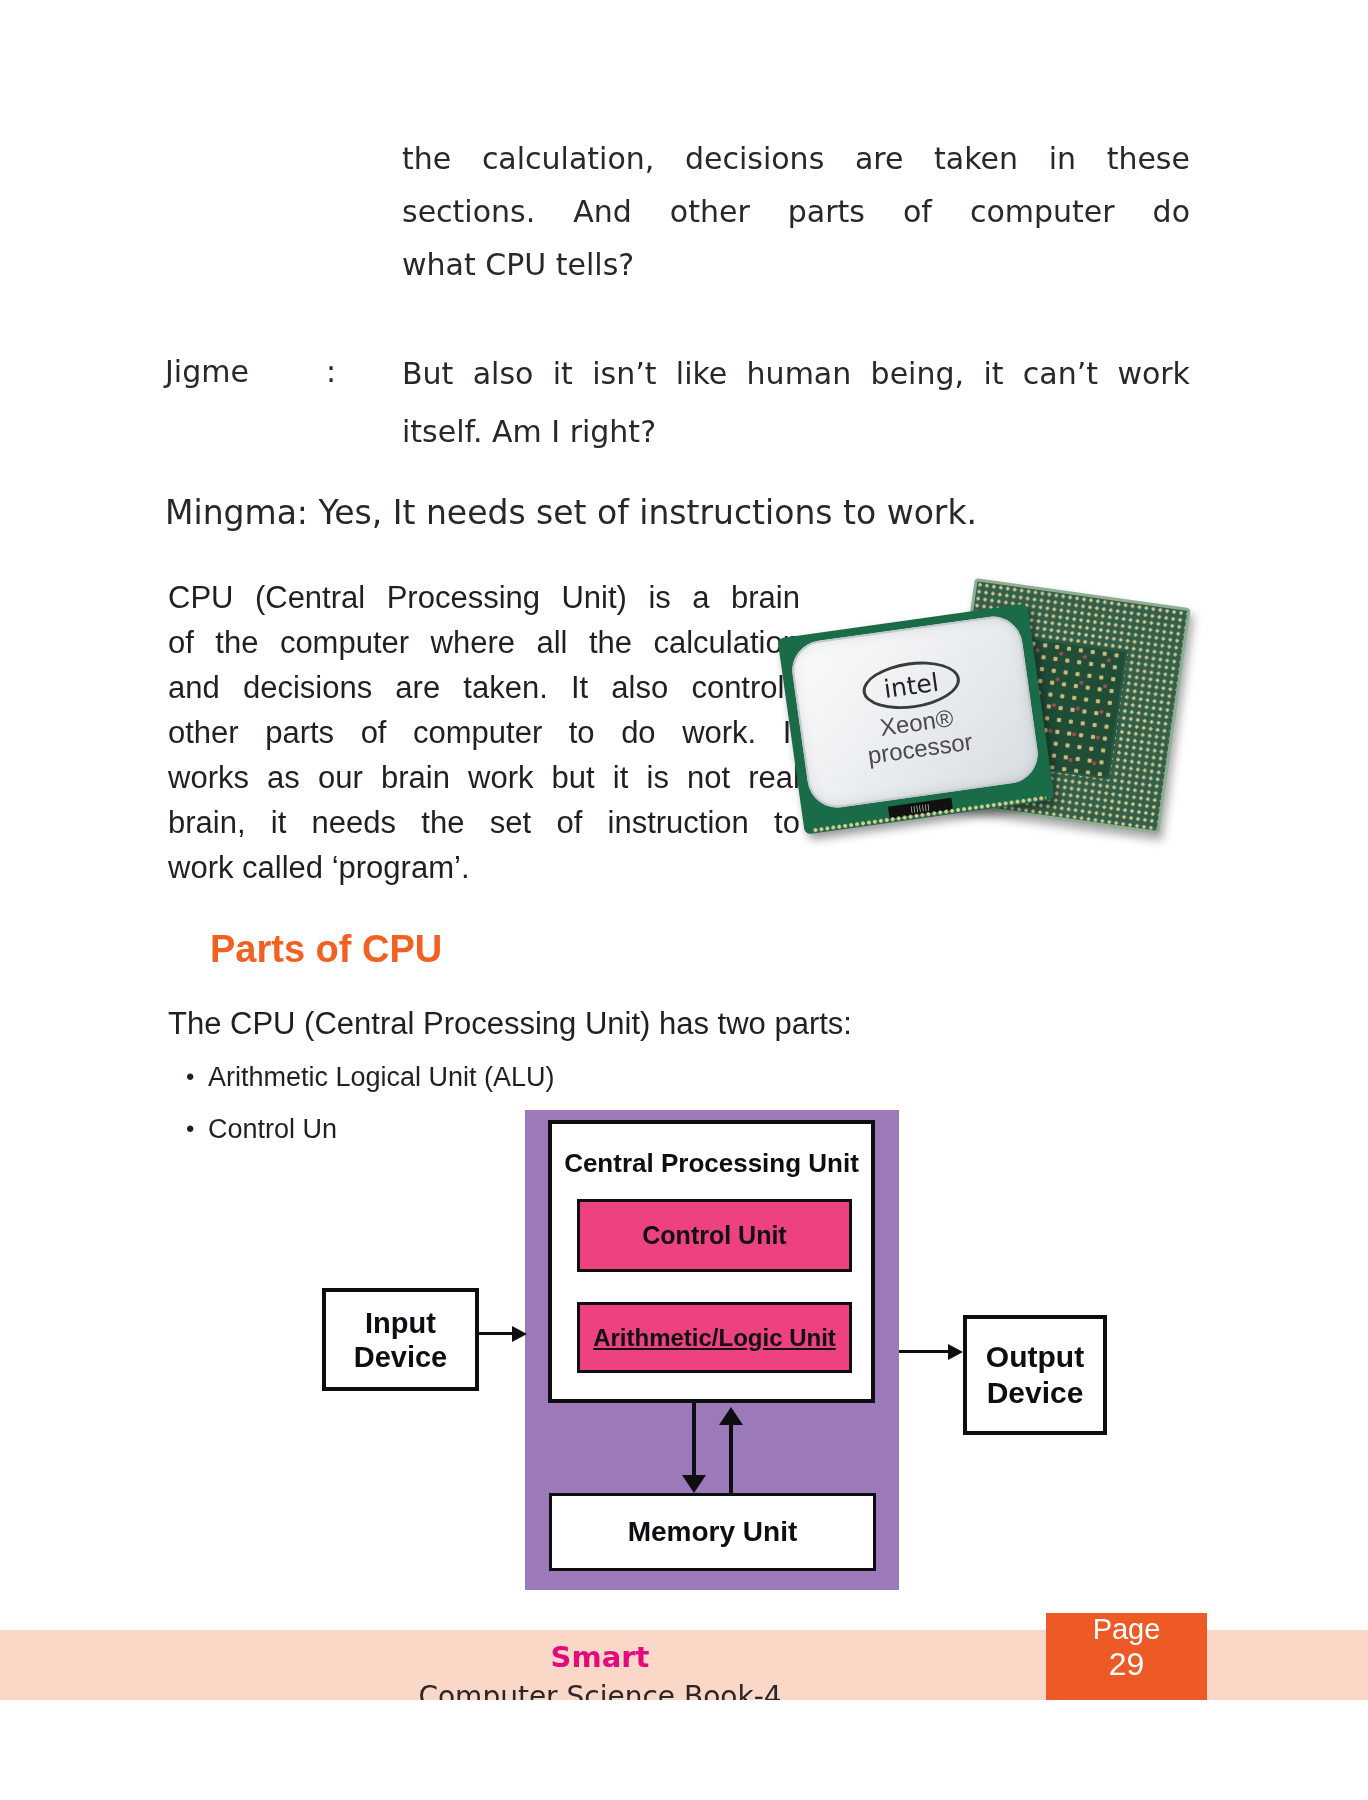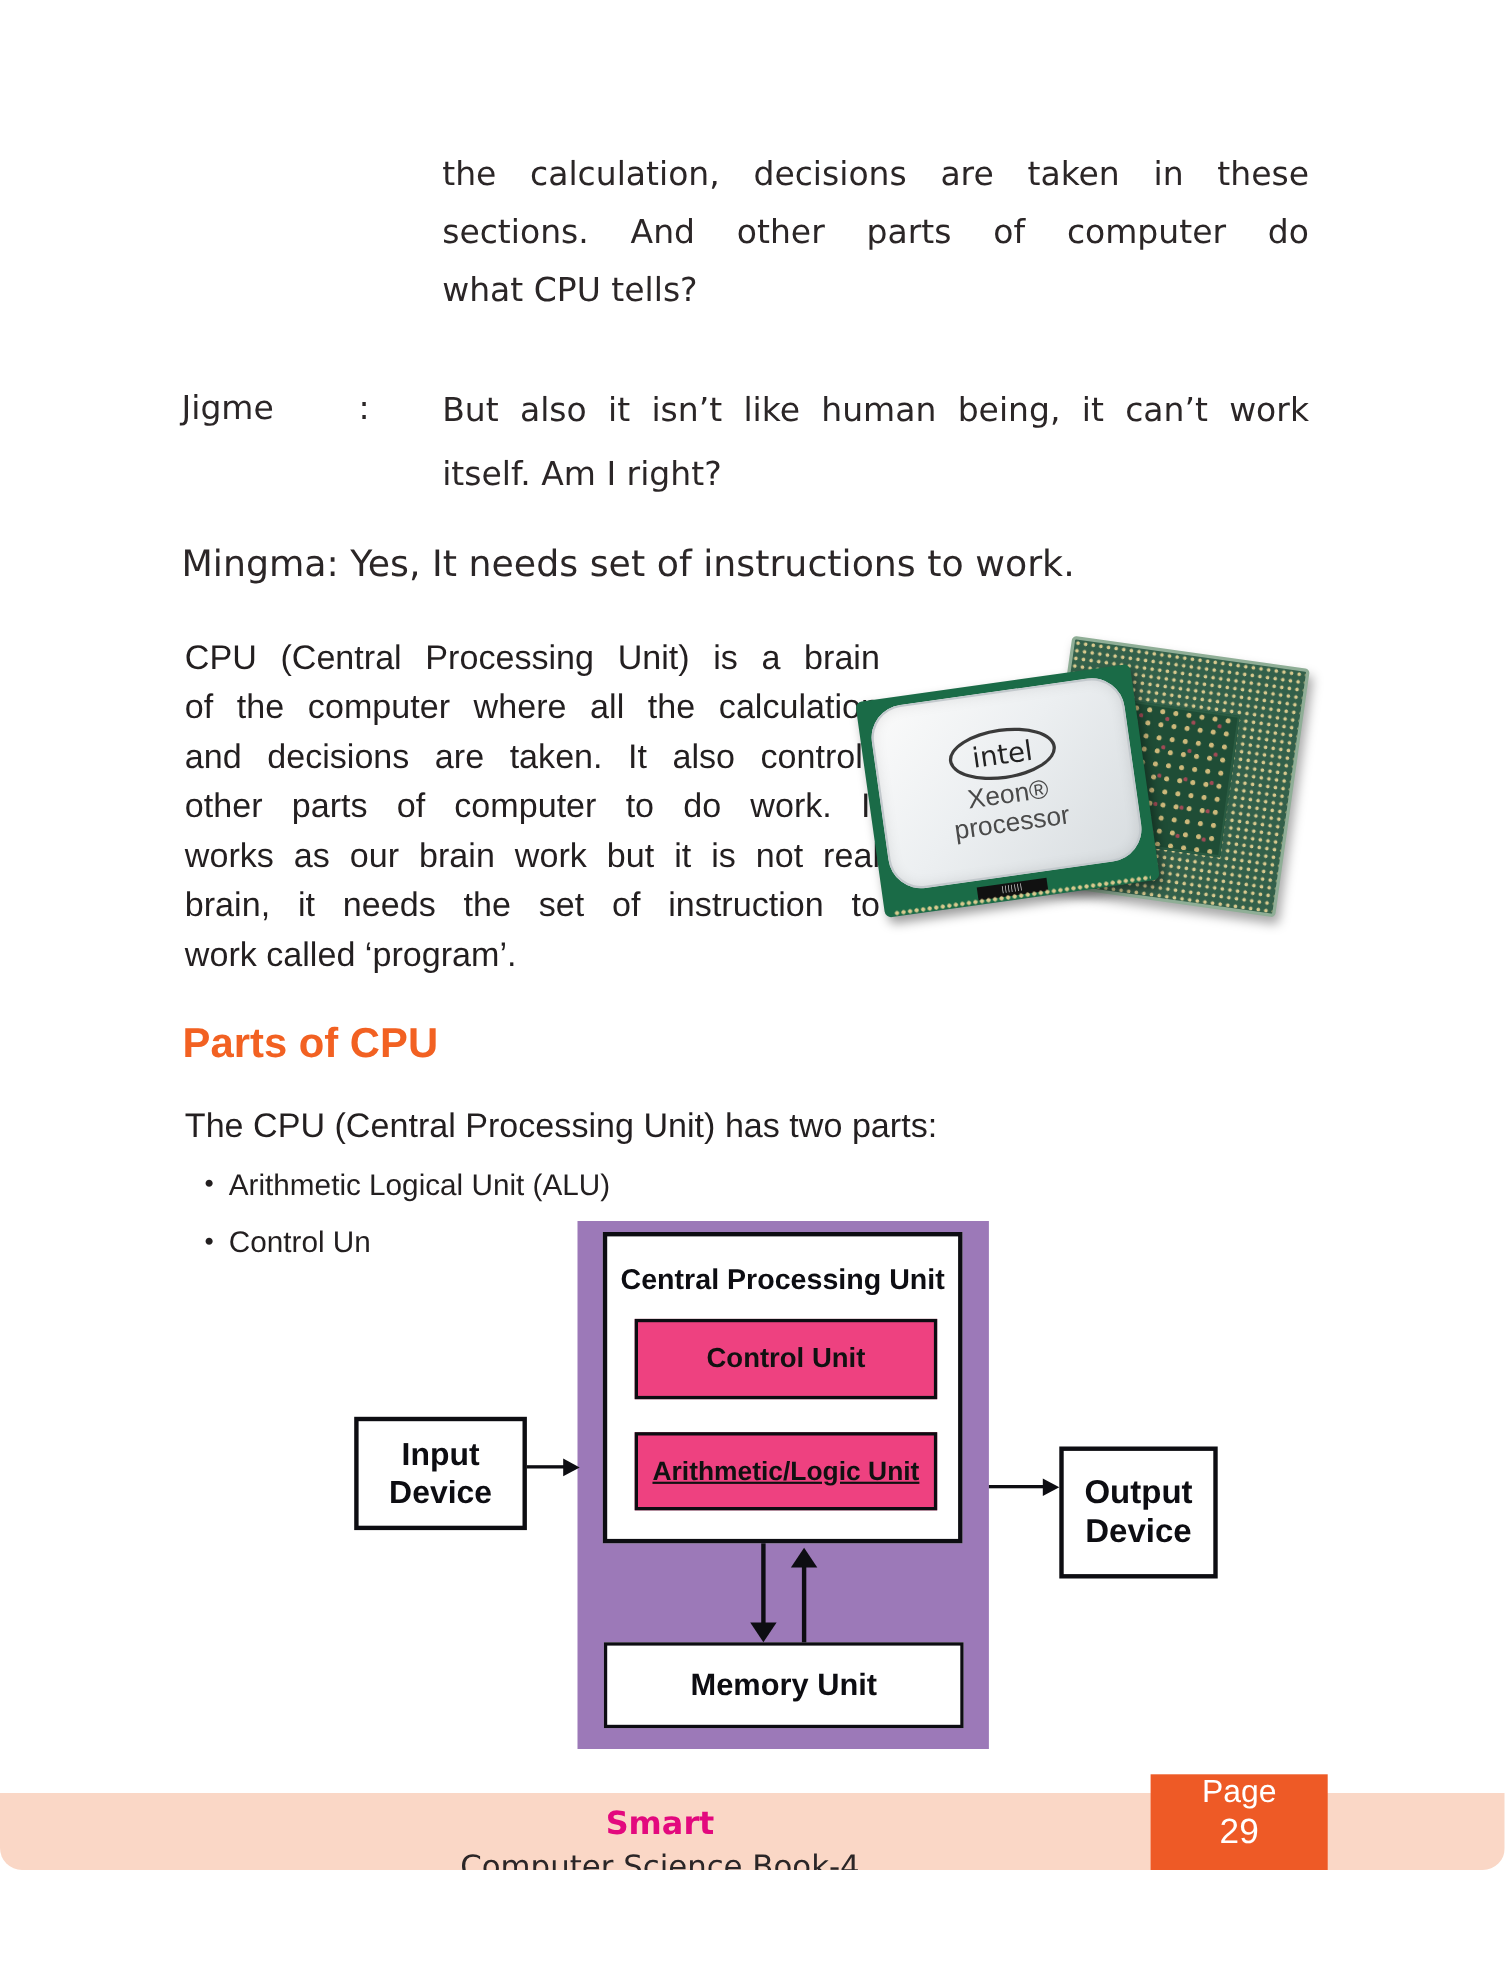--- a/index.html
+++ b/index.html
@@ -1,24 +1,24 @@
 <!DOCTYPE html>
 <html><head>
 <meta charset="utf-8">
 <style>
   html,body{margin:0;padding:0;background:#ffffff;}
   .page{position:relative;width:1368px;height:1700px;background:#ffffff;overflow:hidden;
-        font-family:"Liberation Sans",sans-serif;color:#231f20;border-radius:20px;}
+        font-family:"Liberation Sans",sans-serif;color:#231f20;}
   
   .comic{font-family:"DejaVu Sans",sans-serif;color:#2b2627;}
   .abs{position:absolute;}
   .dlg-line{height:53px;line-height:53px;font-size:30px;white-space:nowrap;}
   .para-line{height:45px;line-height:45px;font-size:31px;white-space:nowrap;}
   .jflex{display:flex;justify-content:space-between;}
-  .section-heading{font-size:38px;font-weight:bold;color:#f26122;}
+  .section-heading{font-size:38px;font-weight:bold;color:#f26122;margin-left:44px;}
   .intro{font-size:31px;}
   .bullet-row{font-size:27px;line-height:34px;white-space:nowrap;}
   .bullet-dot{display:inline-block;width:22px;font-size:24px;vertical-align:top;}
   
   .purple-bg{background:#9c79b8;}
   .dbox{position:absolute;background:#ffffff;border:4px solid #0d0d12;box-sizing:border-box;
         display:flex;align-items:center;justify-content:center;text-align:center;
         font-weight:bold;color:#0d0d12;}
   .pinkbox{position:absolute;background:#ee4180;border:3px solid #0d0d12;box-sizing:border-box;
         display:flex;align-items:center;justify-content:center;font-weight:bold;color:#111;}

